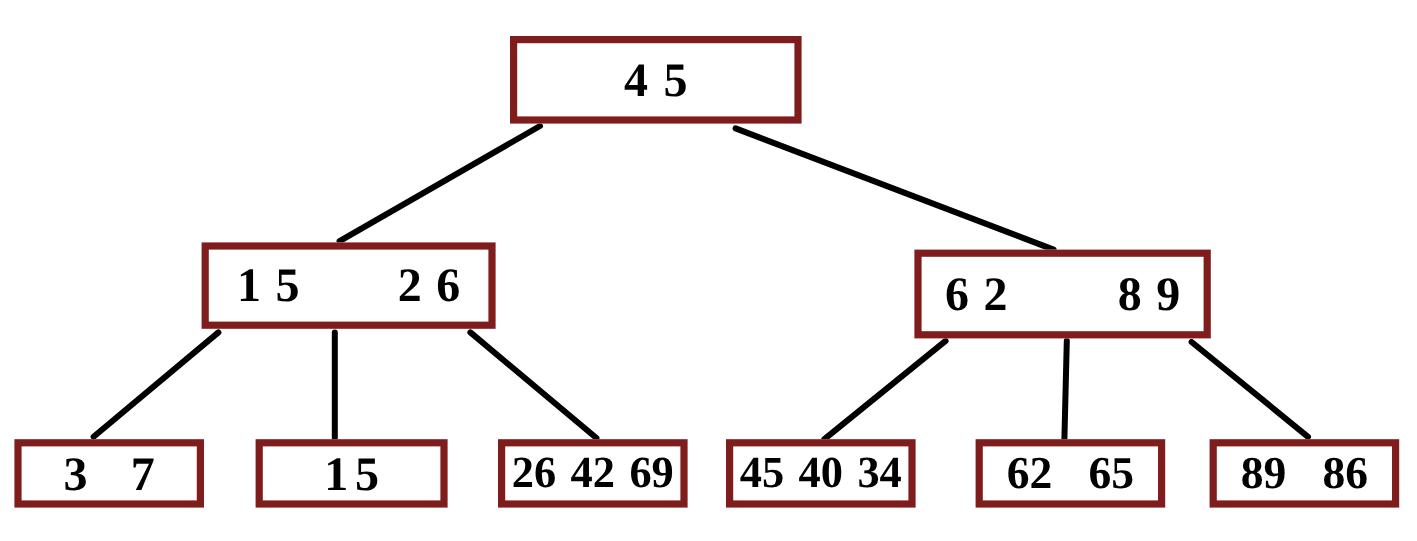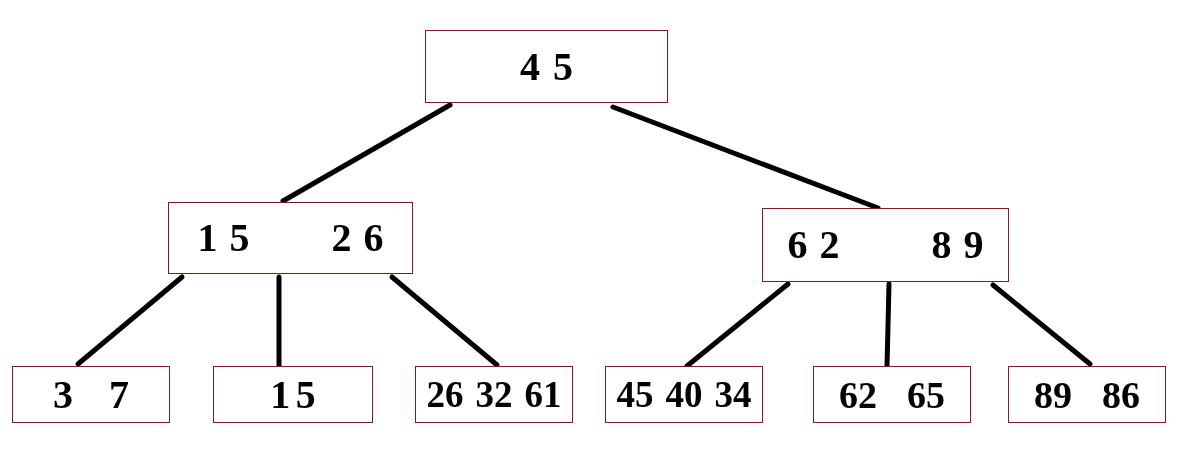--- a/index.html
+++ b/index.html
@@ -17,21 +17,21 @@
     width: 1181px; height: 451px;
   }
   .edges-svg line {
     stroke: #000000;
     stroke-width: 5;
     stroke-linecap: round;
   }
   .node {
     position: absolute;
     box-sizing: border-box;
-    border: 1px solid #7f1d1d;
+    border: 6px solid #7f1d1d;
     background: #ffffff;
     display: flex;
     align-items: center;
     justify-content: center;
     color: #000000;
     font-weight: bold;
     font-size: 40px;
     line-height: 1;
     white-space: nowrap;
   }
@@ -84,22 +84,22 @@
     <span class="key">3</span>
     <span class="key">7</span>
   </div>
 
   <div class="node leaf leaf-2">
     <span class="key">15</span>
   </div>
 
   <div class="node leaf leaf-3">
     <span class="key">26</span>
-    <span class="key">32</span>
-    <span class="key">61</span>
+    <span class="key">42</span>
+    <span class="key">69</span>
   </div>
 
   <div class="node leaf leaf-4">
     <span class="key">45</span>
     <span class="key">40</span>
     <span class="key">34</span>
   </div>
 
   <div class="node leaf leaf-5">
     <span class="key">62</span>

